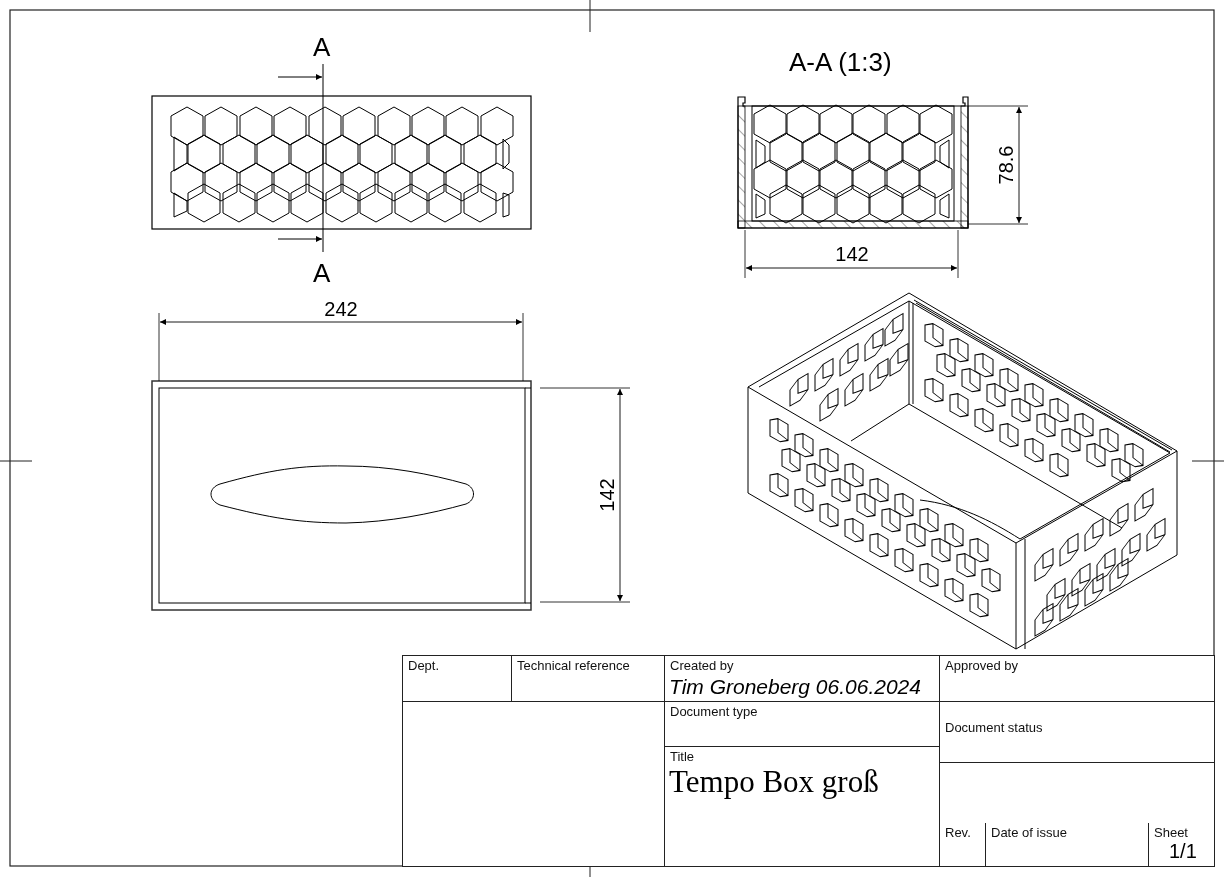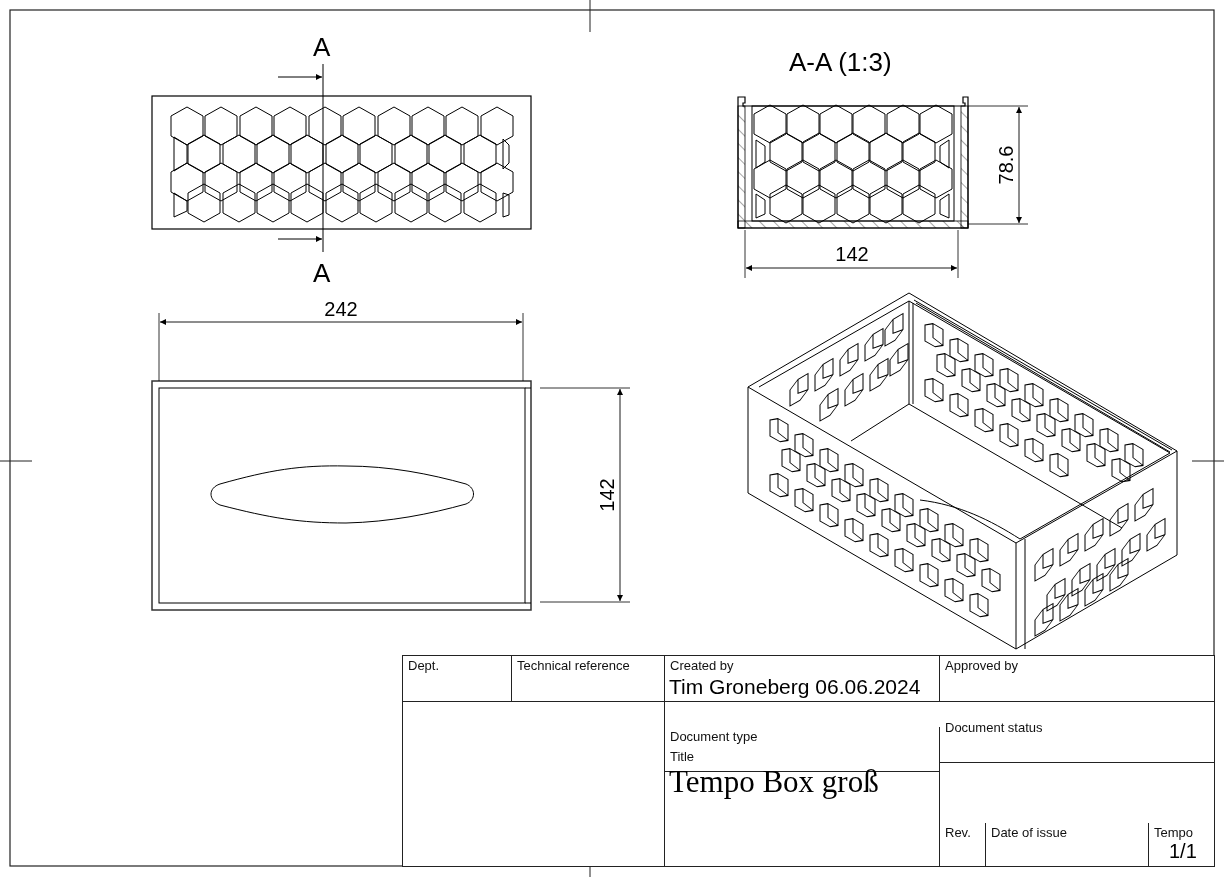--- a/index.html
+++ b/index.html
@@ -416,43 +416,43 @@
 <div class="tb" style="left:402px; top:655px; width:813px; height:212px;">
 
   <div class="tb-cell" style="left:0; top:0; width:109px; height:46px;">
     <span class="tb-label">Dept.</span>
   </div>
   <div class="tb-cell" style="left:109px; top:0; width:153px; height:46px;">
     <span class="tb-label">Technical reference</span>
   </div>
   <div class="tb-cell" style="left:262px; top:0; width:275px; height:46px;text-align:right;">
     <span class="tb-label">Created by</span>
-    <span class="tb-value" style="top:19px;">Tim Groneberg 06.06.2024</span>
+    <span class="tb-value" style="top:19px;font-style:italic;">Tim Groneberg 06.06.2024</span>
   </div>
   <div class="tb-cell" style="left:537px; top:0; width:275px; height:46px; border-right:none;">
     <span class="tb-label">Approved by</span>
   </div>
 
   <div class="tb-cell" style="left:0; top:46px; width:262px; height:165px; border-bottom:none;"></div>
 
-  <div class="tb-cell" style="left:262px; top:46px; width:275px; height:45px;margin-top:25px;">
+  <div class="tb-cell" style="left:262px; top:46px; width:275px; height:45px;">
     <span class="tb-label">Document type</span>
   </div>
   <div class="tb-cell" style="left:537px; top:62px; width:275px; height:45px; border-right:none;">
     <span class="tb-label">Document status</span>
   </div>
 
   <div class="tb-cell" style="left:262px; top:91px; width:275px; height:120px; border-bottom:none;">
     <span class="tb-label">Title</span>
     <span class="tb-title" style="top:17px;font-family:Liberation Serif, serif;">Tempo Box groß</span>
   </div>
 
   <div class="tb-cell" style="left:537px; top:167px; width:46px; height:44px; border-bottom:none;">
     <span class="tb-label">Rev.</span>
   </div>
   <div class="tb-cell" style="left:583px; top:167px; width:163px; height:44px; border-bottom:none;">
     <span class="tb-label">Date of issue</span>
   </div>
   <div class="tb-cell" style="left:746px; top:167px; width:66px; height:44px; border-right:none; border-bottom:none;">
-    <span class="tb-label">Tempo</span>
+    <span class="tb-label">Sheet</span>
     <span class="tb-value" style="left:20px; top:17px; font-size:20px;">1/1</span>
   </div>
 </div>
 
 </body></html>

